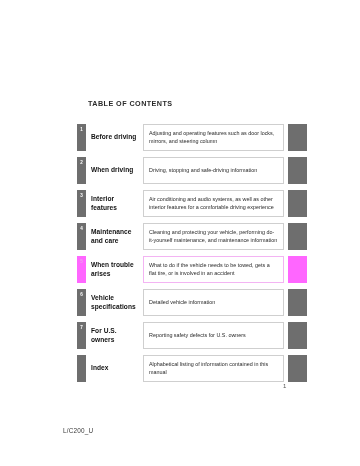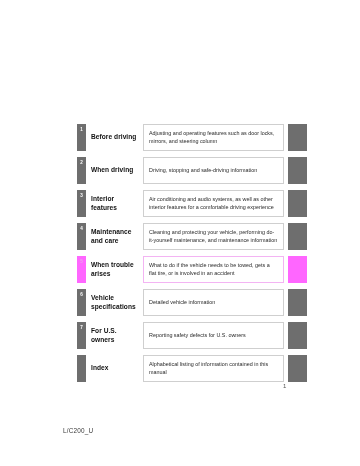--- a/index.html
+++ b/index.html
@@ -135,20 +135,21 @@
     font-size: 6.4px;
     color: #3a3a3a;
     letter-spacing: 0.2px;
   }
 </style>
 </head>
 <body>
 
 <div class="page">
 
+  <div class="toc-title">TABLE OF CONTENTS</div>
 
   <div class="toc-list" id="toc-list">
       <div class="toc-row">
         <div class="num-tab">1</div>
         <div class="row-title">Before driving</div>
         <div class="desc-box">
           <div class="desc-text">Adjusting and operating features such as door locks, mirrors, and steering column</div>
         </div>
         <div class="edge-tab"></div>
       </div>

